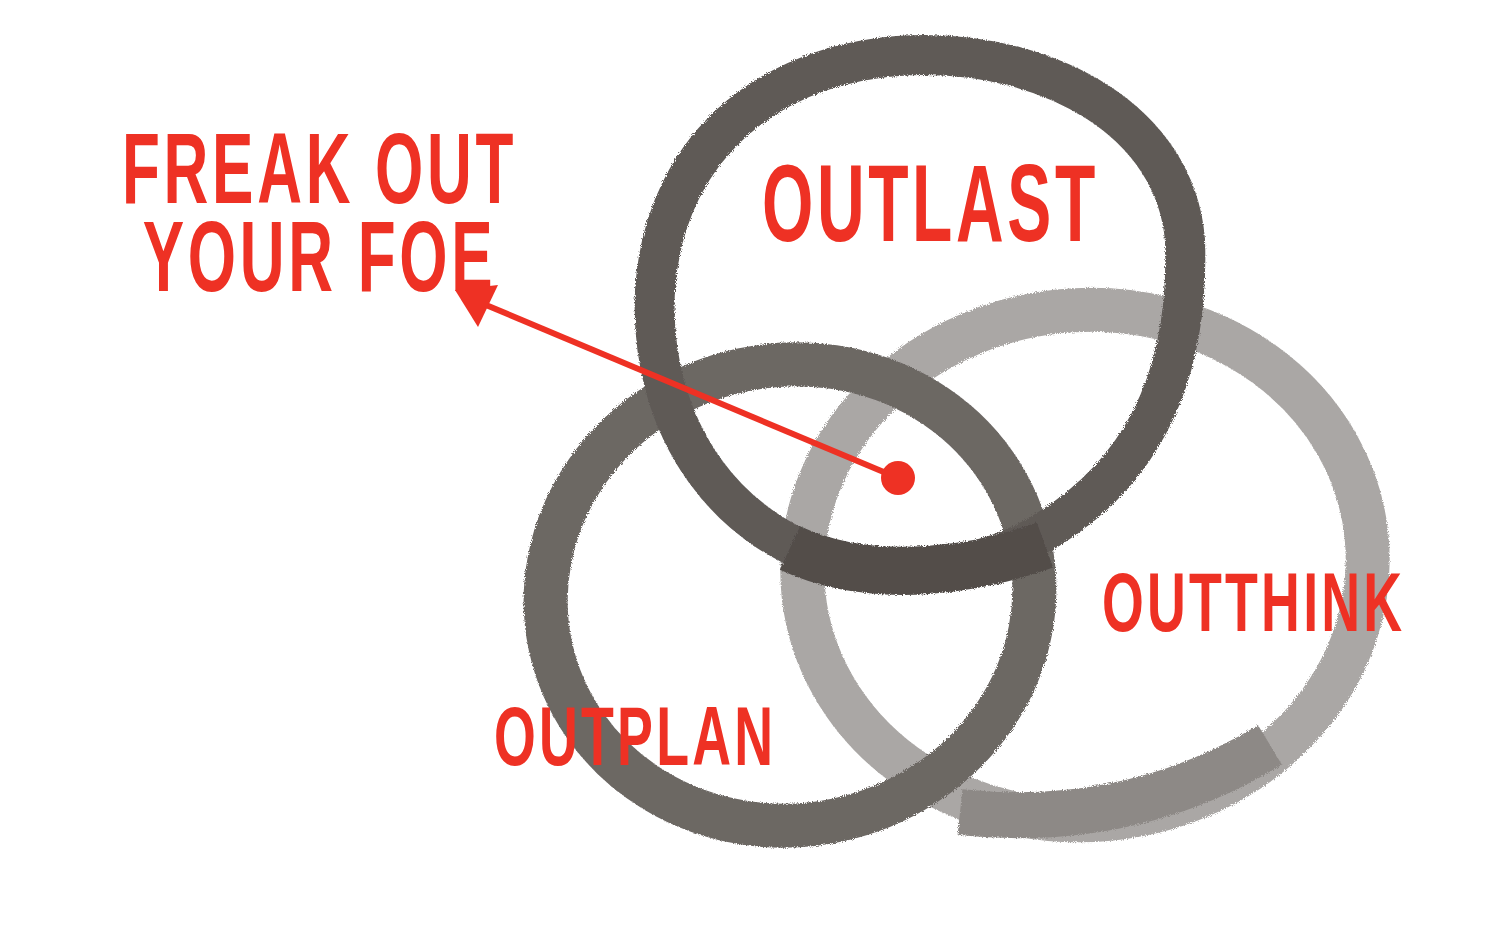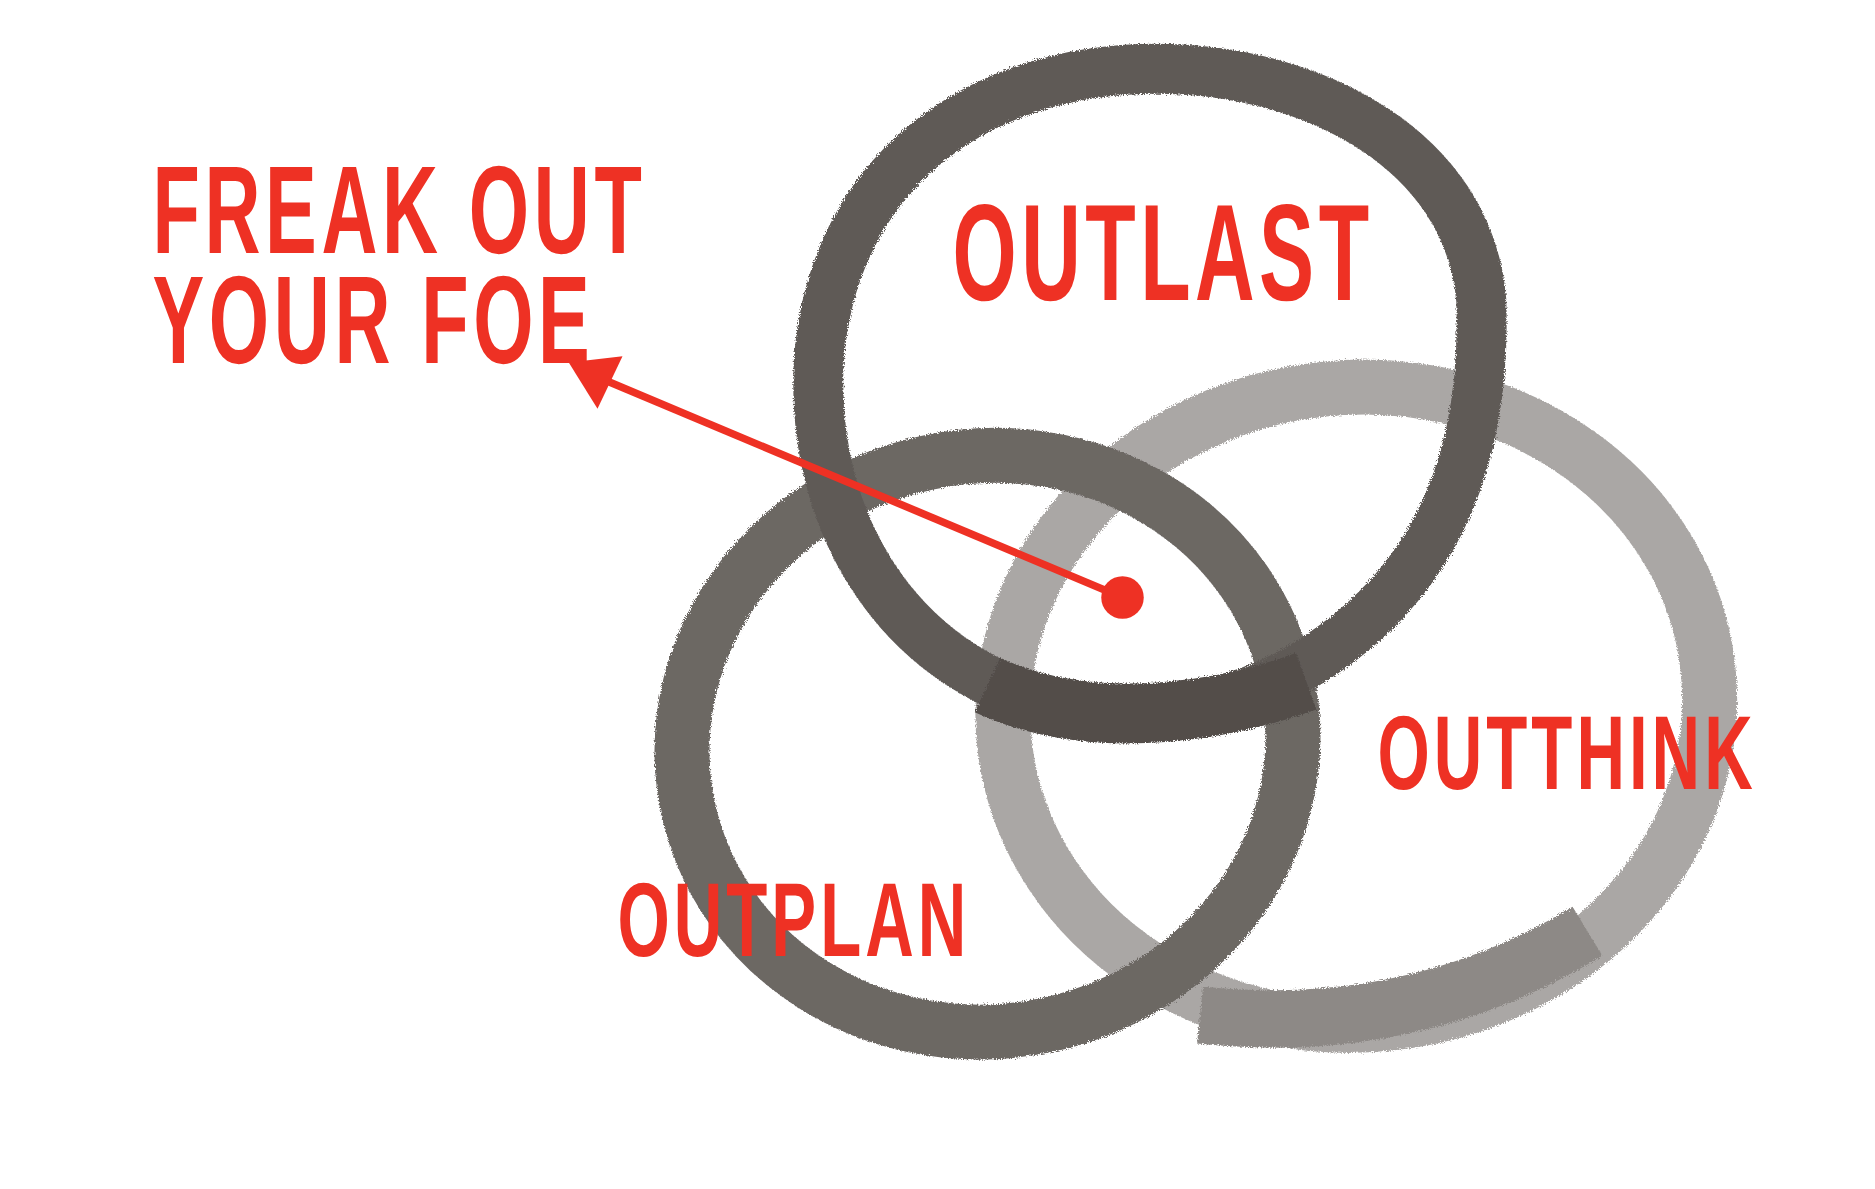--- a/index.html
+++ b/index.html
@@ -1,17 +1,17 @@
 <!DOCTYPE html>
 <html><head>
   <meta charset="utf-8">
   <style>
     html, body { margin: 0; padding: 0; background: #ffffff; }
     body { width: 1500px; height: 951px; position: relative; overflow: hidden; }
-    .stage { position: absolute; left: 0; top: 0; width: 1500px; height: 951px; }
+    .stage { position: absolute; left: 0; top: 0; width: 1500px; height: 951px; text-align: center; }
     svg.rings { position: absolute; left: 0; top: 0; }
     .label {
       position: absolute;
       font-family: "Liberation Sans", sans-serif;
       font-weight: 700;
       color: #ee3124;
       line-height: 1;
       white-space: nowrap;
       transform-origin: left top;
       letter-spacing: 1px;

